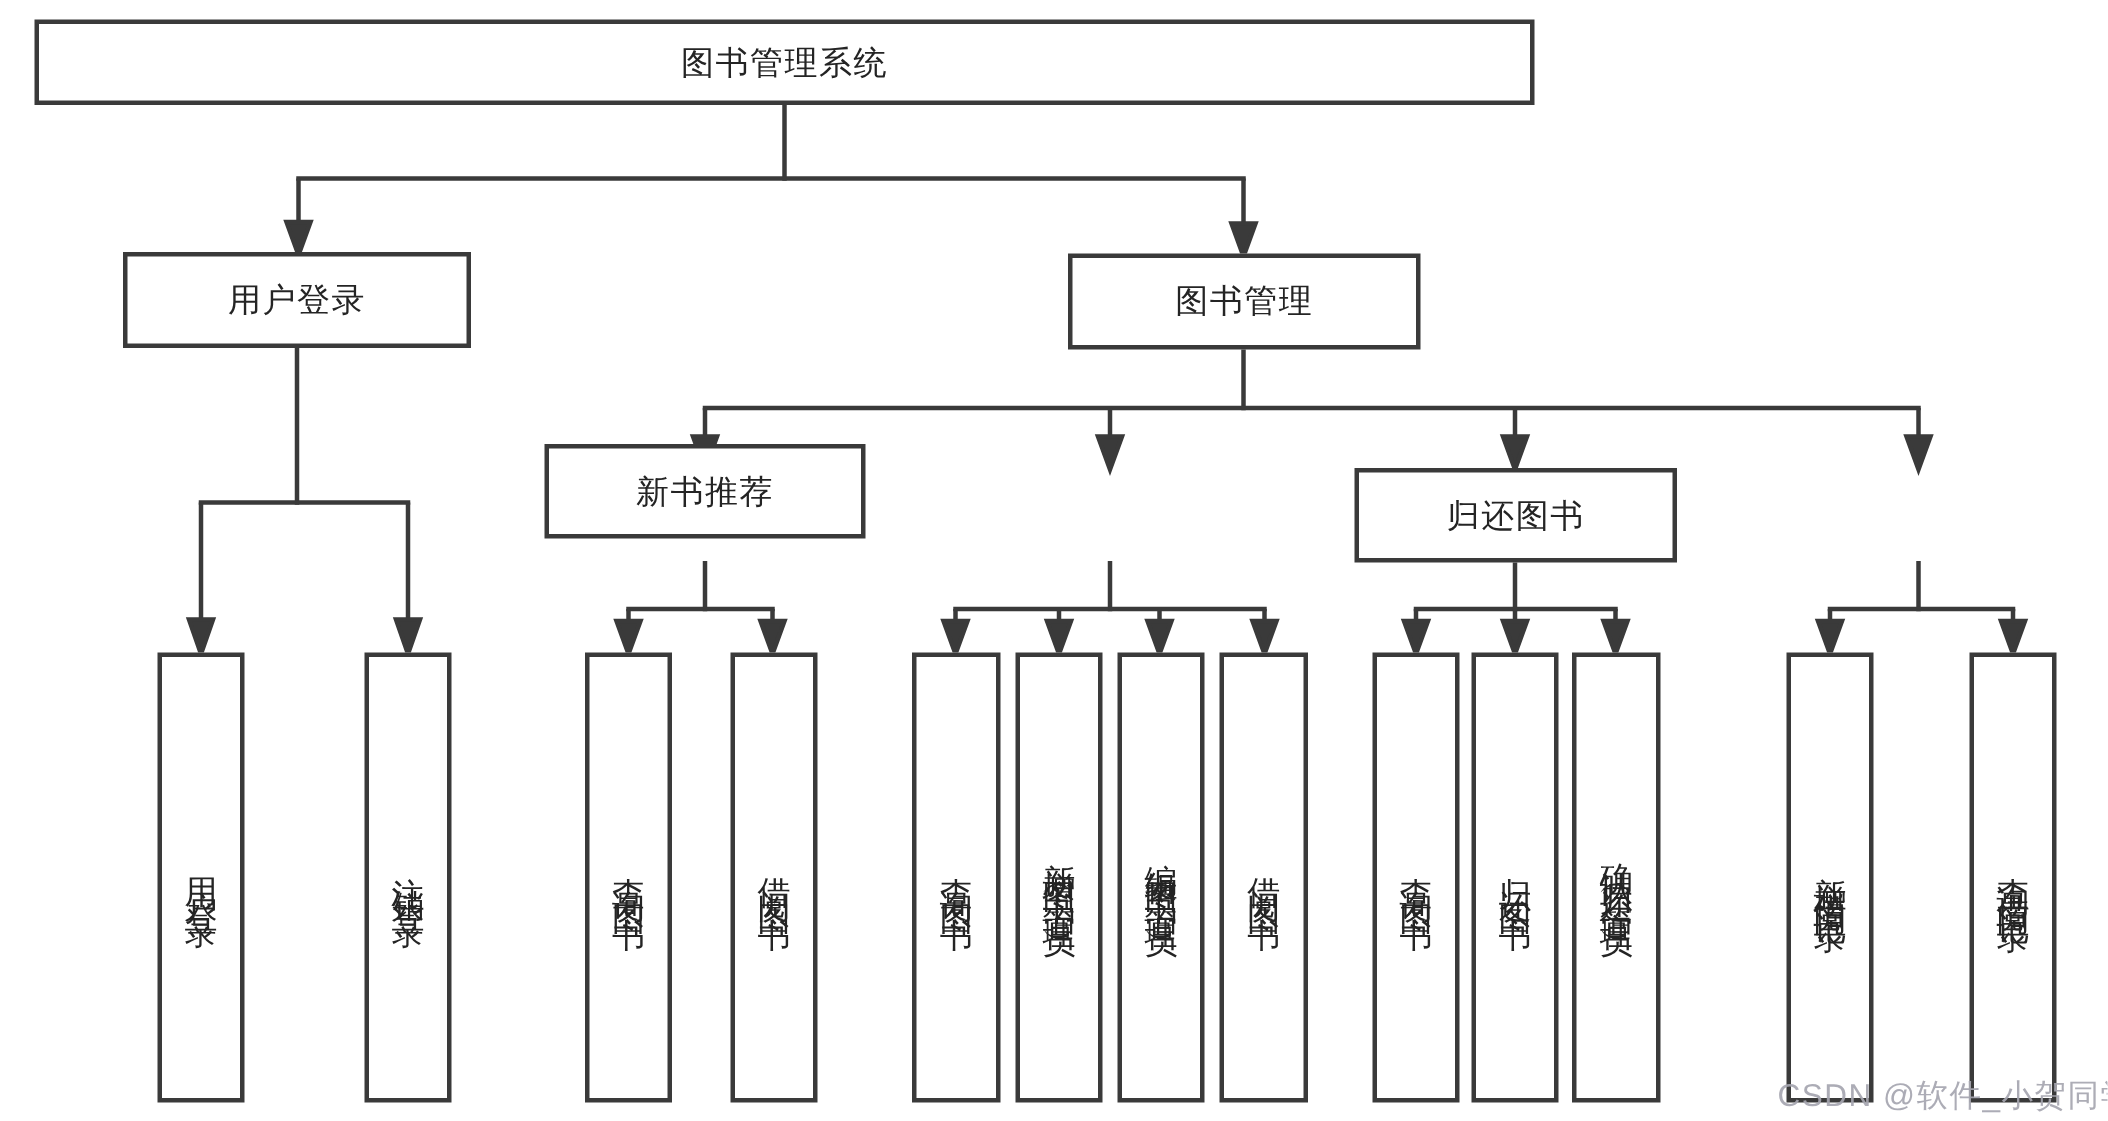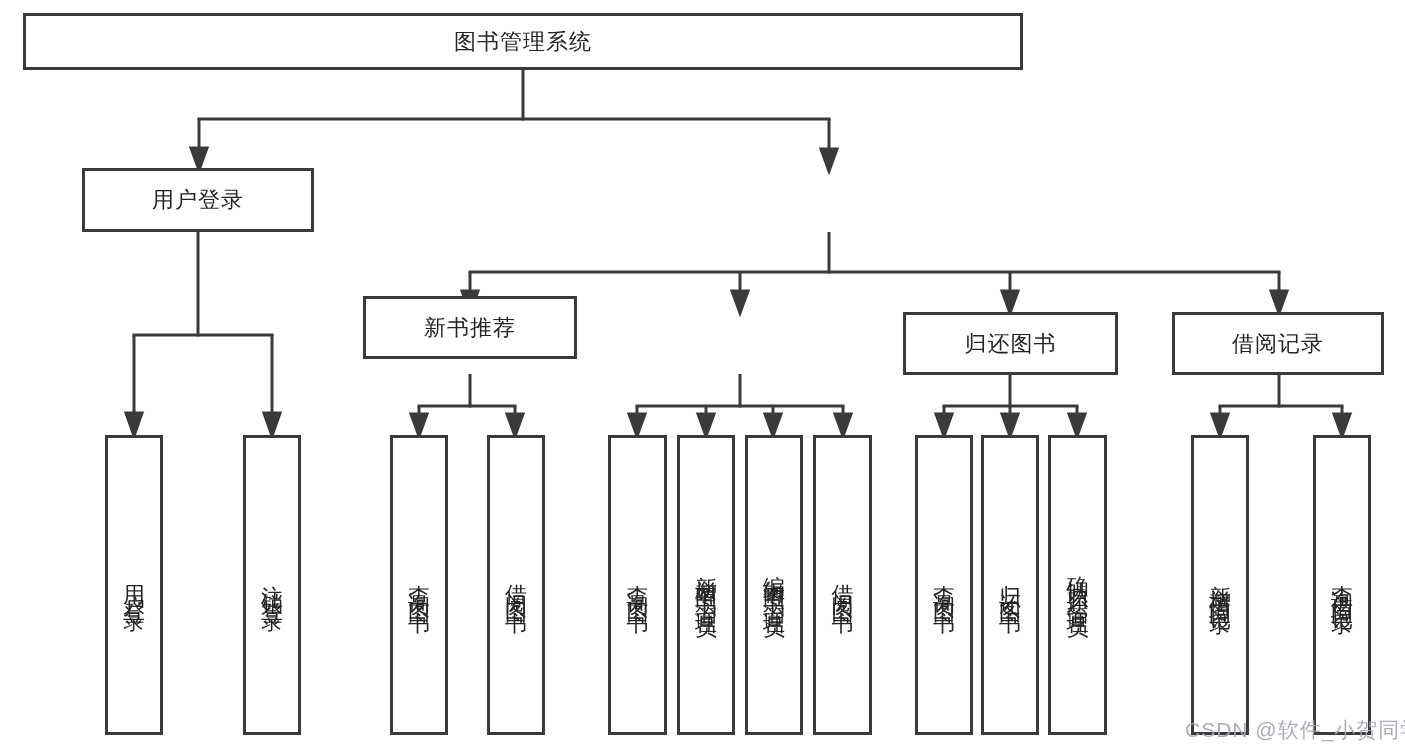--- a/index.html
+++ b/index.html
@@ -146,30 +146,30 @@
     </g>
   </svg>
 
   <div class="box hbox" style="left:23px; top:13px; width:1000px; height:57px;">
     <span>图书管理系统</span>
   </div>
 
   <div class="box hbox" style="left:82px; top:168px; width:232px; height:64px;">
     <span>用户登录</span>
   </div>
+  <div class="box hbox" style="left:712px; top:169px; width:235px; height:64px;">
+    <span>图书管理</span>
+  </div>
 
   <div class="box hbox" style="left:363px; top:296px; width:214px; height:63px;">
     <span>新书推荐</span>
   </div>
   <div class="box hbox" style="left:903px; top:312px; width:215px; height:63px;">
     <span>归还图书</span>
   </div>
-  <div class="box hbox" style="left:1172px; top:312px; width:212px; height:63px;">
-    <span>借阅记录</span>
-  </div>
 
   <div class="box vbox" style="left:105px; width:58px;">
     <span class="vtext">用户登录</span>
   </div>
   <div class="box vbox" style="left:243px; width:58px;">
     <span class="vtext">注销登录</span>
   </div>
 
   <div class="box vbox" style="left:390px; width:58px;">
     <span class="vtext">查询图书</span>

